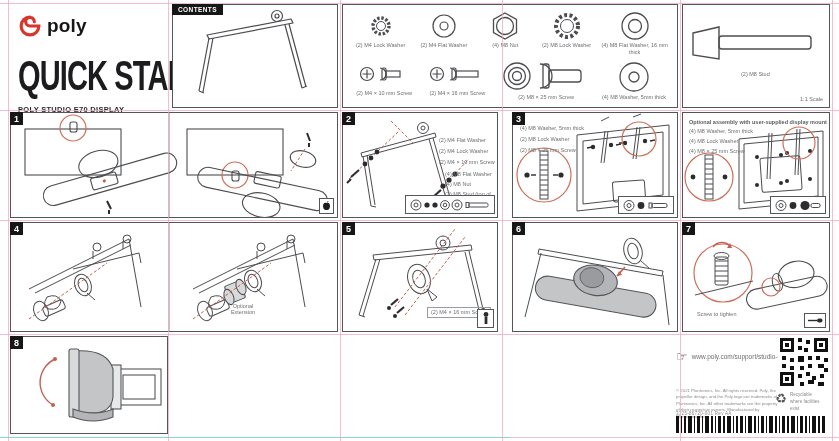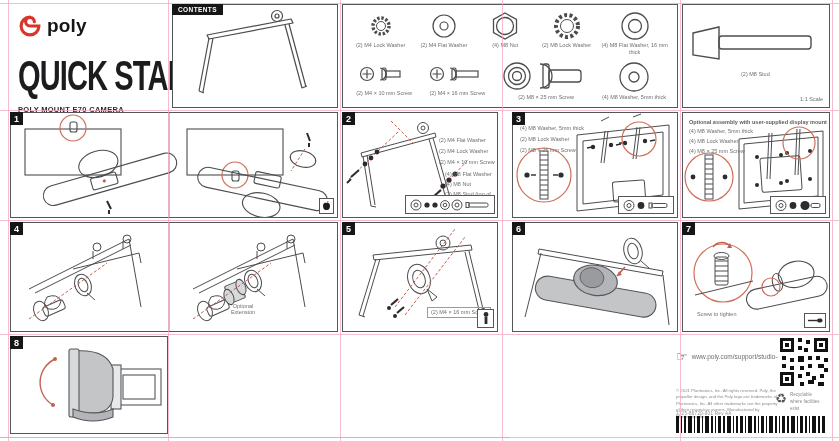--- a/index.html
+++ b/index.html
@@ -57,21 +57,21 @@
 
   <div class="titleblock">
     <div class="logo">
       <svg width="24" height="24" viewBox="0 0 20 20">
         <path d="M10 2.6 a7.4 7.4 0 1 0 7.4 7.4 l-7.4 0 a3.6 3.6 0 1 1 3.6 -3.6" fill="none" stroke="#d9352b" stroke-width="2.6" stroke-linecap="round"></path>
       </svg>
       <span class="logo-word">poly</span>
     </div>
     <div class="qs-title">QUICK START</div>
     <div class="qs-sub">
-      <div>POLY MOUNT E70 CAMERA</div>
+      <div>POLY STUDIO E70 DISPLAY</div>
       <div>DISPLAY MOUNT</div>
     </div>
   </div>
 
   <div class="panel" style="left:172px;top:4px;width:166px;height:104px;">
     <span class="tag">CONTENTS</span>
     <svg width="164" height="102" viewBox="0 0 164 102">
       <g fill="none" stroke="#4c4d50" stroke-width="1.2" stroke-linejoin="round">
         <path d="M34 30 L118 14 L120 18 L36 34 Z"></path>
         <circle cx="104" cy="11" r="5.5"></circle>

